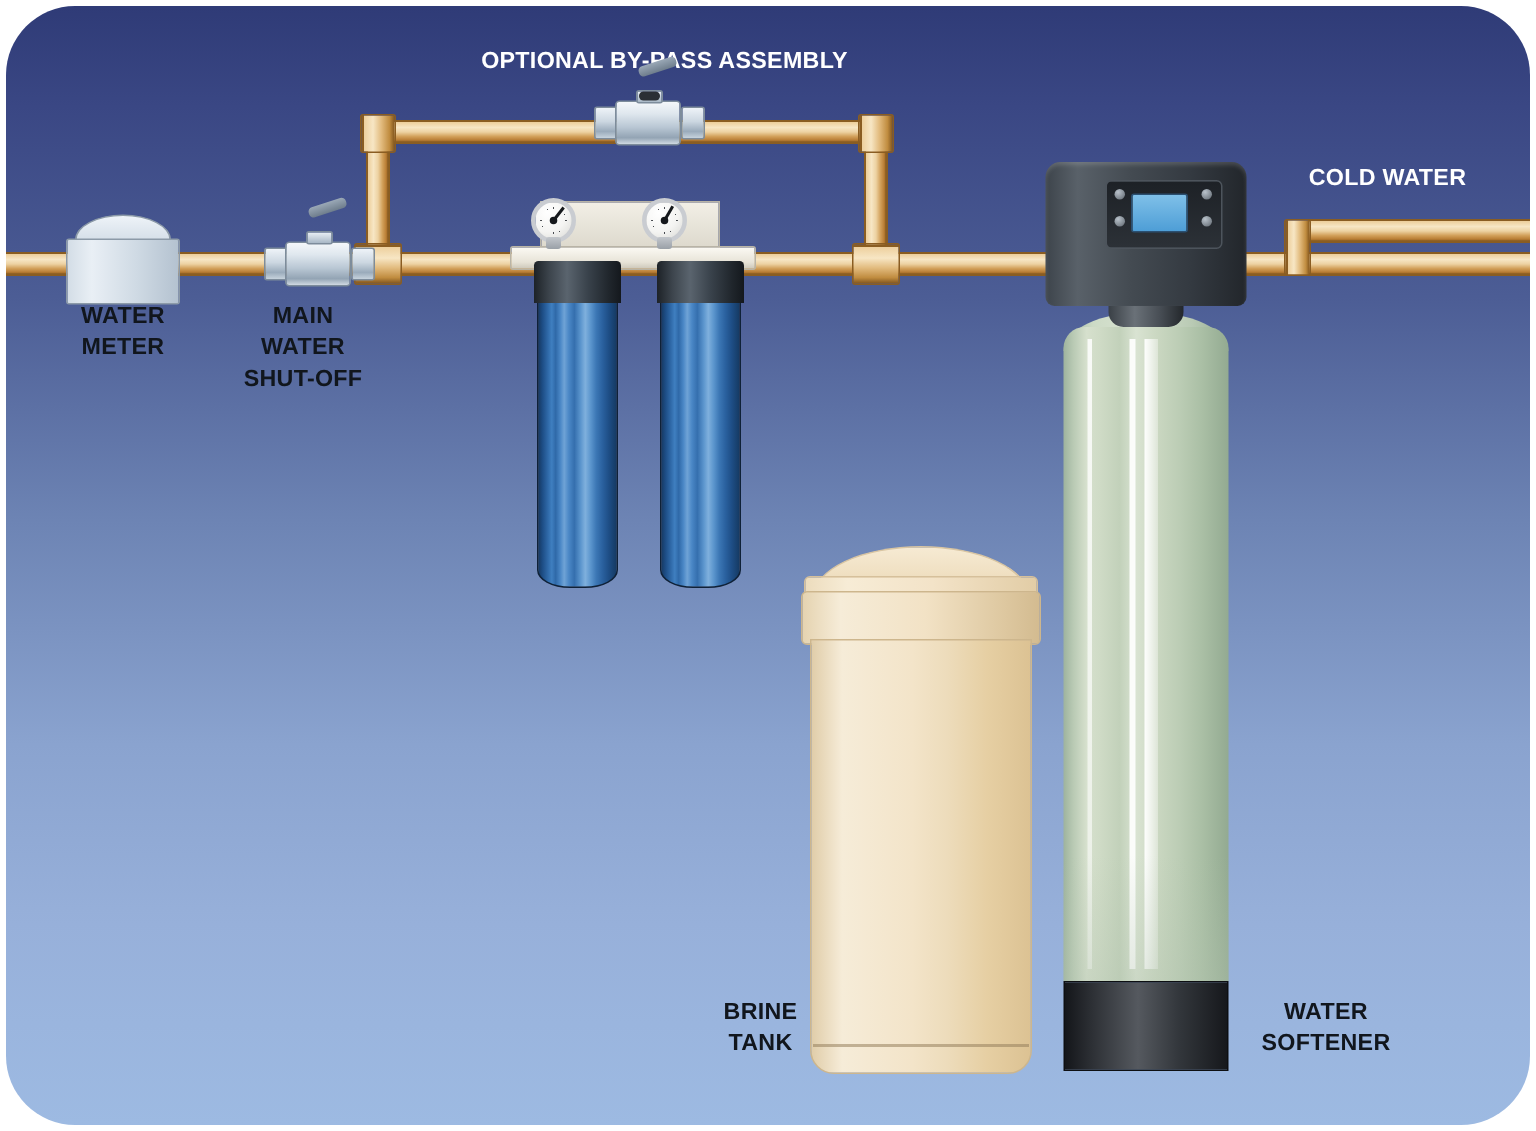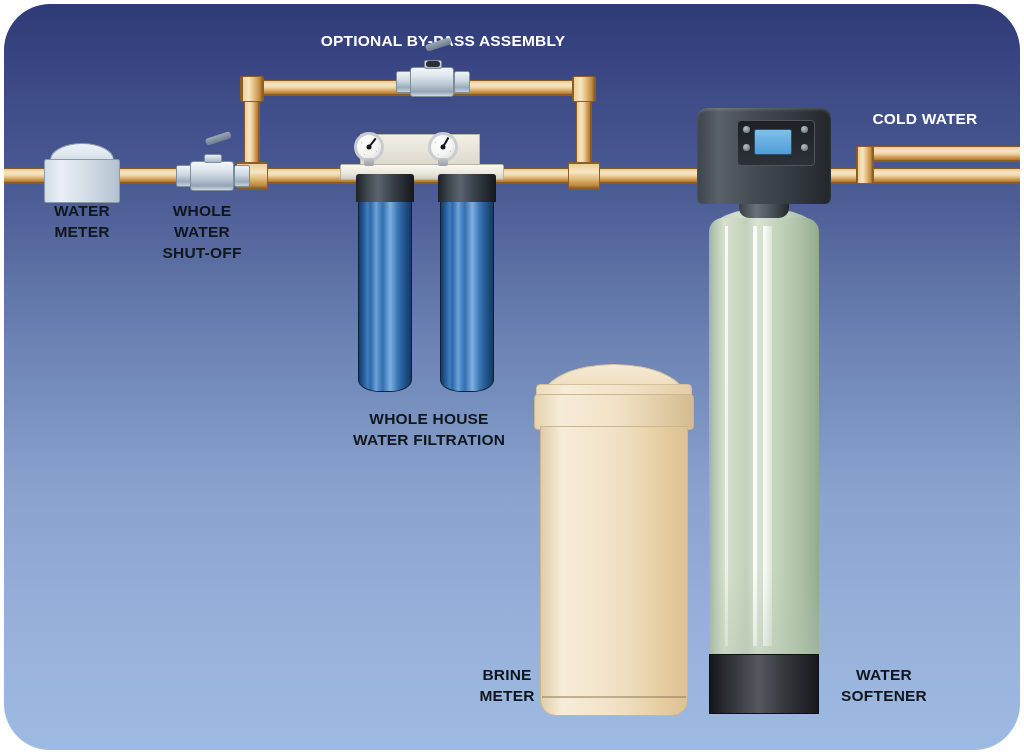--- a/index.html
+++ b/index.html
@@ -321,21 +321,21 @@
     <div class="lbl" style="left:16px;top:196px;width:124px;">WATER
 METER</div>
 
     <div class="valve" style="left:172px;top:157px;width:74px;height:30px;">
       <div class="nutL"></div>
       <div class="body"></div>
       <div class="nutR"></div>
       <div class="stem"></div>
       <div class="handle"></div>
     </div>
-    <div class="lbl" style="left:136px;top:196px;width:124px;">WHOLE
+    <div class="lbl" style="left:136px;top:196px;width:124px;">MAIN
 WATER
 SHUT-OFF</div>
 
     <div class="valve" style="left:392px;top:63px;width:74px;height:30px;">
       <div class="nutL"></div>
       <div class="body"></div>
       <div class="nutR"></div>
       <div class="stem"></div>
       <div class="knob"></div>
       <div class="handle"></div>
@@ -357,32 +357,30 @@
       <div class="needle" style="transform:translate(-50%,-100%) rotate(30deg);"></div>
       <div class="pin"></div>
       <div class="stemG"></div>
     </div>
 
     <div class="filterCap" style="left:352px;top:170px;"></div>
     <div class="filterTube" style="left:354px;top:192px;height:196px;"></div>
     <div class="filterCap" style="left:434px;top:170px;"></div>
     <div class="filterTube" style="left:436px;top:192px;height:196px;"></div>
 
-    <div class="lbl" style="left:330px;top:404px;width:190px;">WHOLE HOUSE
-WATER FILTRATION</div>
 
     <div id="brine" style="left:530px;top:360px;width:160px;height:356px;">
       <div class="lidTop"></div>
       <div class="lidRing"></div>
       <div class="collar"></div>
       <div class="body"></div>
       <div class="footline"></div>
     </div>
     <div class="lbl" style="left:448px;top:660px;width:110px;">BRINE
-METER</div>
+TANK</div>
 
     <div id="soft" style="left:705px;top:166px;width:110px;height:546px;">
       <div class="tankTop"></div>
       <div class="tank"></div>
       <div class="stripe1"></div>
       <div class="stripe2"></div>
       <div class="stripe3"></div>
       <div class="tankFade"></div>
       <div class="neck"></div>
       <div class="base"></div>

